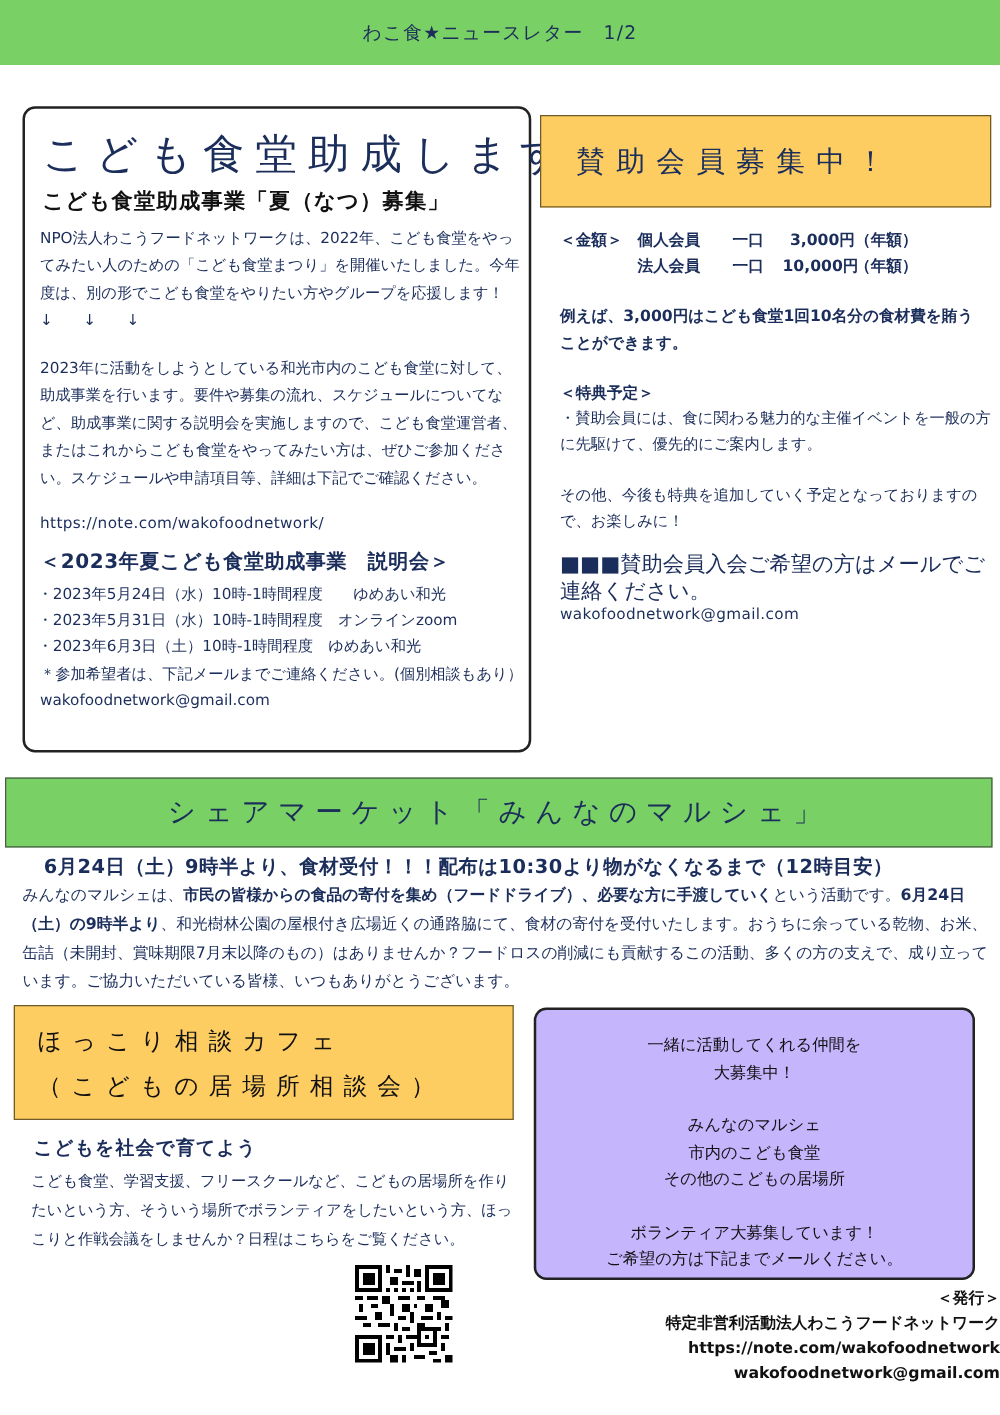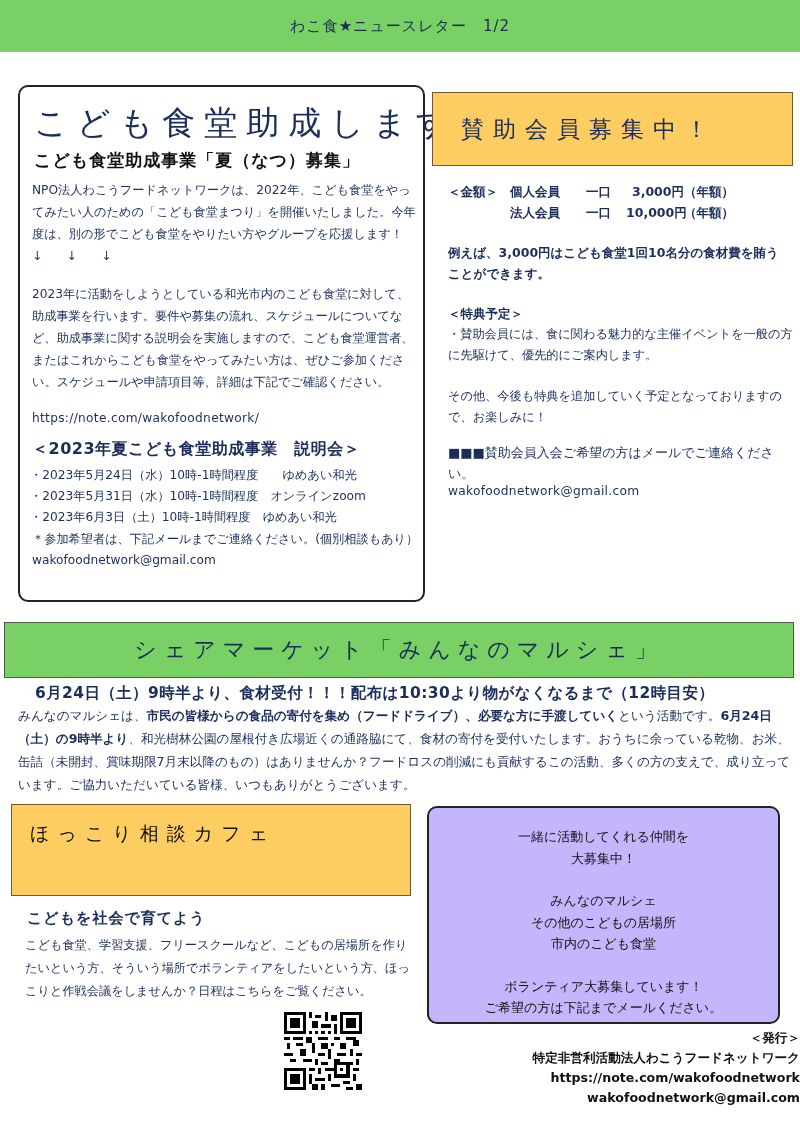--- a/index.html
+++ b/index.html
@@ -50,21 +50,21 @@
   .supporter-fees { position: absolute; left: 448px; top: 181px; font-size: 12.5px; line-height: 21px; font-weight: bold; color: #1b2d5a; }
   .fee-row { display: flex; white-space: pre; }
   .fee-label { width: 62px; }
   .fee-type { width: 76px; }
   .fee-unit { width: 40px; }
   .fee-amount { width: 58px; text-align: right; }
   .supporter-example { position: absolute; left: 448px; top: 242px; width: 340px; font-size: 12.5px; line-height: 21px; font-weight: bold; color: #1b2d5a; }
   .benefit-head { position: absolute; left: 448px; top: 303px; font-size: 12.5px; font-weight: bold; line-height: 21px; }
   .benefit-text { position: absolute; left: 448px; top: 324px; width: 345px; font-size: 12.2px; line-height: 21px; }
   .more-text { position: absolute; left: 448px; top: 386px; width: 345px; font-size: 12.2px; line-height: 21px; }
-  .join-text { position: absolute; left: 448px; top: 442px; width: 340px; font-size: 13px; line-height: 21px; }
+  .join-text { position: absolute; left: 448px; top: 442px; width: 340px; font-size: 17px; line-height: 21px; }
   .join-email { position: absolute; left: 448px; top: 484px; font-size: 12.2px; letter-spacing: 0.3px; }
 
   
   .market-banner {
     position: absolute; left: 4px; top: 622px; width: 790px; height: 56px;
     background: #79d064; border: 1px solid #4d5b48;
     display: flex; align-items: center; justify-content: center;
     font-size: 22px; letter-spacing: 7px; color: #1b2d5a;
   }
   .market-headline { position: absolute; left: 18px; top: 683px; font-size: 15.5px; font-weight: bold; white-space: nowrap; letter-spacing: 0.4px; color: #1b2d5a; margin-left: 17px; }
@@ -145,20 +145,21 @@
 <a class="join-email">wakofoodnetwork@gmail.com</a>
 
 <div class="market-banner">
   <span>シェアマーケット「みんなのマルシェ」</span>
 </div>
 <div class="market-headline">6月24日（土）9時半より、食材受付！！！配布は10:30より物がなくなるまで（12時目安）</div>
 <p class="market-body"><span>みんなのマルシェは、</span><b>市民の皆様からの食品の寄付を集め（フードドライブ）、必要な方に手渡していく</b><span>という活動です。</span><b>6月24日（土）の9時半より</b><span>、和光樹林公園の屋根付き広場近くの通路脇にて、食材の寄付を受付いたします。おうちに余っている乾物、お米、缶詰（未開封、賞味期限7月末以降のもの）はありませんか？フードロスの削減にも貢献するこの活動、多くの方の支えで、成り立っています。ご協力いただいている皆様、いつもありがとうございます。</span></p>
 
 <div class="cafe-banner">
   <div>ほっこり相談カフェ</div>
+  <div>（こどもの居場所相談会）</div>
 </div>
 <div class="cafe-heading">こどもを社会で育てよう</div>
 <p class="cafe-body">こども食堂、学習支援、フリースクールなど、こどもの居場所を作りたいという方、そういう場所でボランティアをしたいという方、ほっこりと作戦会議をしませんか？日程はこちらをご覧ください。</p>
 
 <svg class="qr" viewBox="0 0 25 25" shape-rendering="crispEdges">
   <rect width="25" height="25" fill="#fff"></rect>
   <g fill="#000">
     <path d="M0 0h7v7H0zM1 1v5h5V1zM2 2h3v3H2z" fill-rule="evenodd"></path>
     <path d="M18 0h7v7h-7zM19 1v5h5V1zM20 2h3v3h-3z" fill-rule="evenodd"></path>
     <path d="M0 18h7v7H0zM1 19v5h5v-5zM2 20h3v3H2z" fill-rule="evenodd"></path>
@@ -218,22 +219,22 @@
       <rect x="20" y="24" width="2" height="1"></rect>
       <rect x="23" y="23" width="2" height="2"></rect>
   </g>
 </svg>
 
 <div class="volunteer-box">
   <p>一緒に活動してくれる仲間を</p>
   <p>大募集中！</p>
   <div class="gap"></div>
   <p>みんなのマルシェ</p>
+  <p>市内のこども食堂</p>
   <p>その他のこどもの居場所</p>
-  <p>市内のこども食堂</p>
   <div class="gap"></div>
   <p>ボランティア大募集しています！</p>
   <p>ご希望の方は下記までメールください。</p>
 </div>
 
 <div class="publisher">
   <div>＜発行＞</div>
   <div>特定非営利活動法人わこうフードネットワーク</div>
   <div>https://note.com/wakofoodnetwork</div>
   <div>wakofoodnetwork@gmail.com</div>

